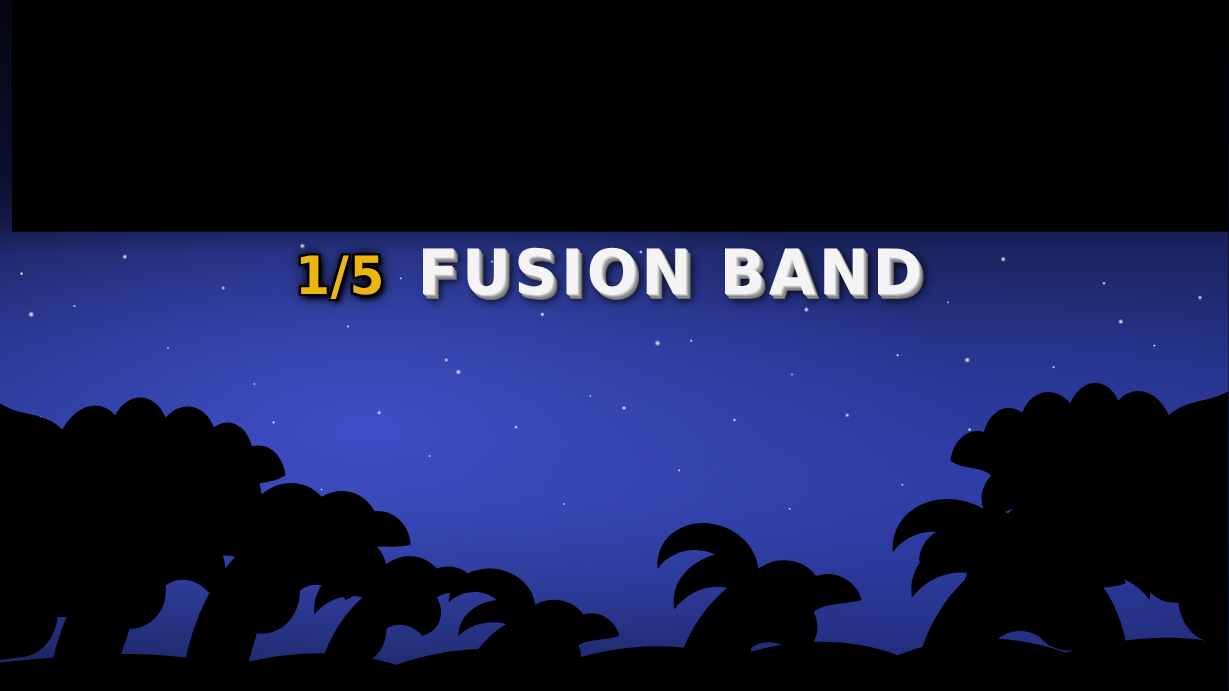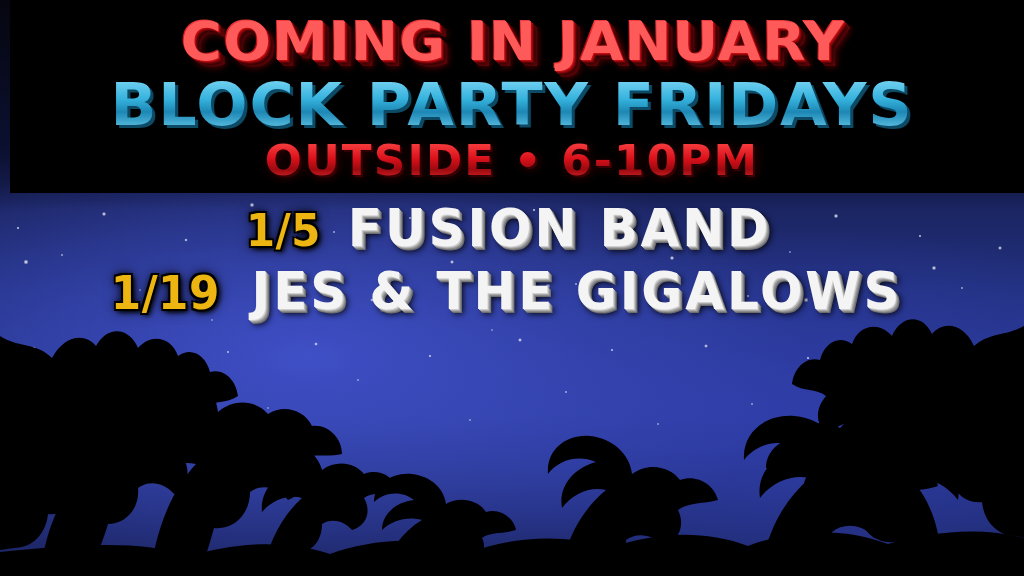--- a/index.html
+++ b/index.html
@@ -300,30 +300,21 @@
 
         <path d="M0,300 L1024,300 L1024,262 C980,250 930,256 888,268 C840,250 790,254 748,270
                  C700,252 650,258 610,272 C560,256 510,262 470,276 C420,258 370,264 330,278
                  C280,262 230,268 190,280 C140,264 80,268 0,276 Z"></path>
       </g>
     </svg>
   </div>
 
   <div class="banner"></div>
 
-  <div class="headlines">
-    <div class="hl hl-coming">COMING IN JANUARY</div>
-    <div class="hl hl-block">BLOCK PARTY FRIDAYS</div>
-    <div class="hl hl-outside">OUTSIDE • 6-10PM</div>
-  </div>
 
   <div class="lineup">
     <div class="row r1">
       <span class="date">1/5</span>
       <span class="band">FUSION BAND</span>
     </div>
-    <div class="row r3">
-      <span class="date">1/19</span>
-      <span class="band">JES &amp; THE GIGALOWS</span>
-    </div>
   </div>
 
 </div>
 
 </body></html>

